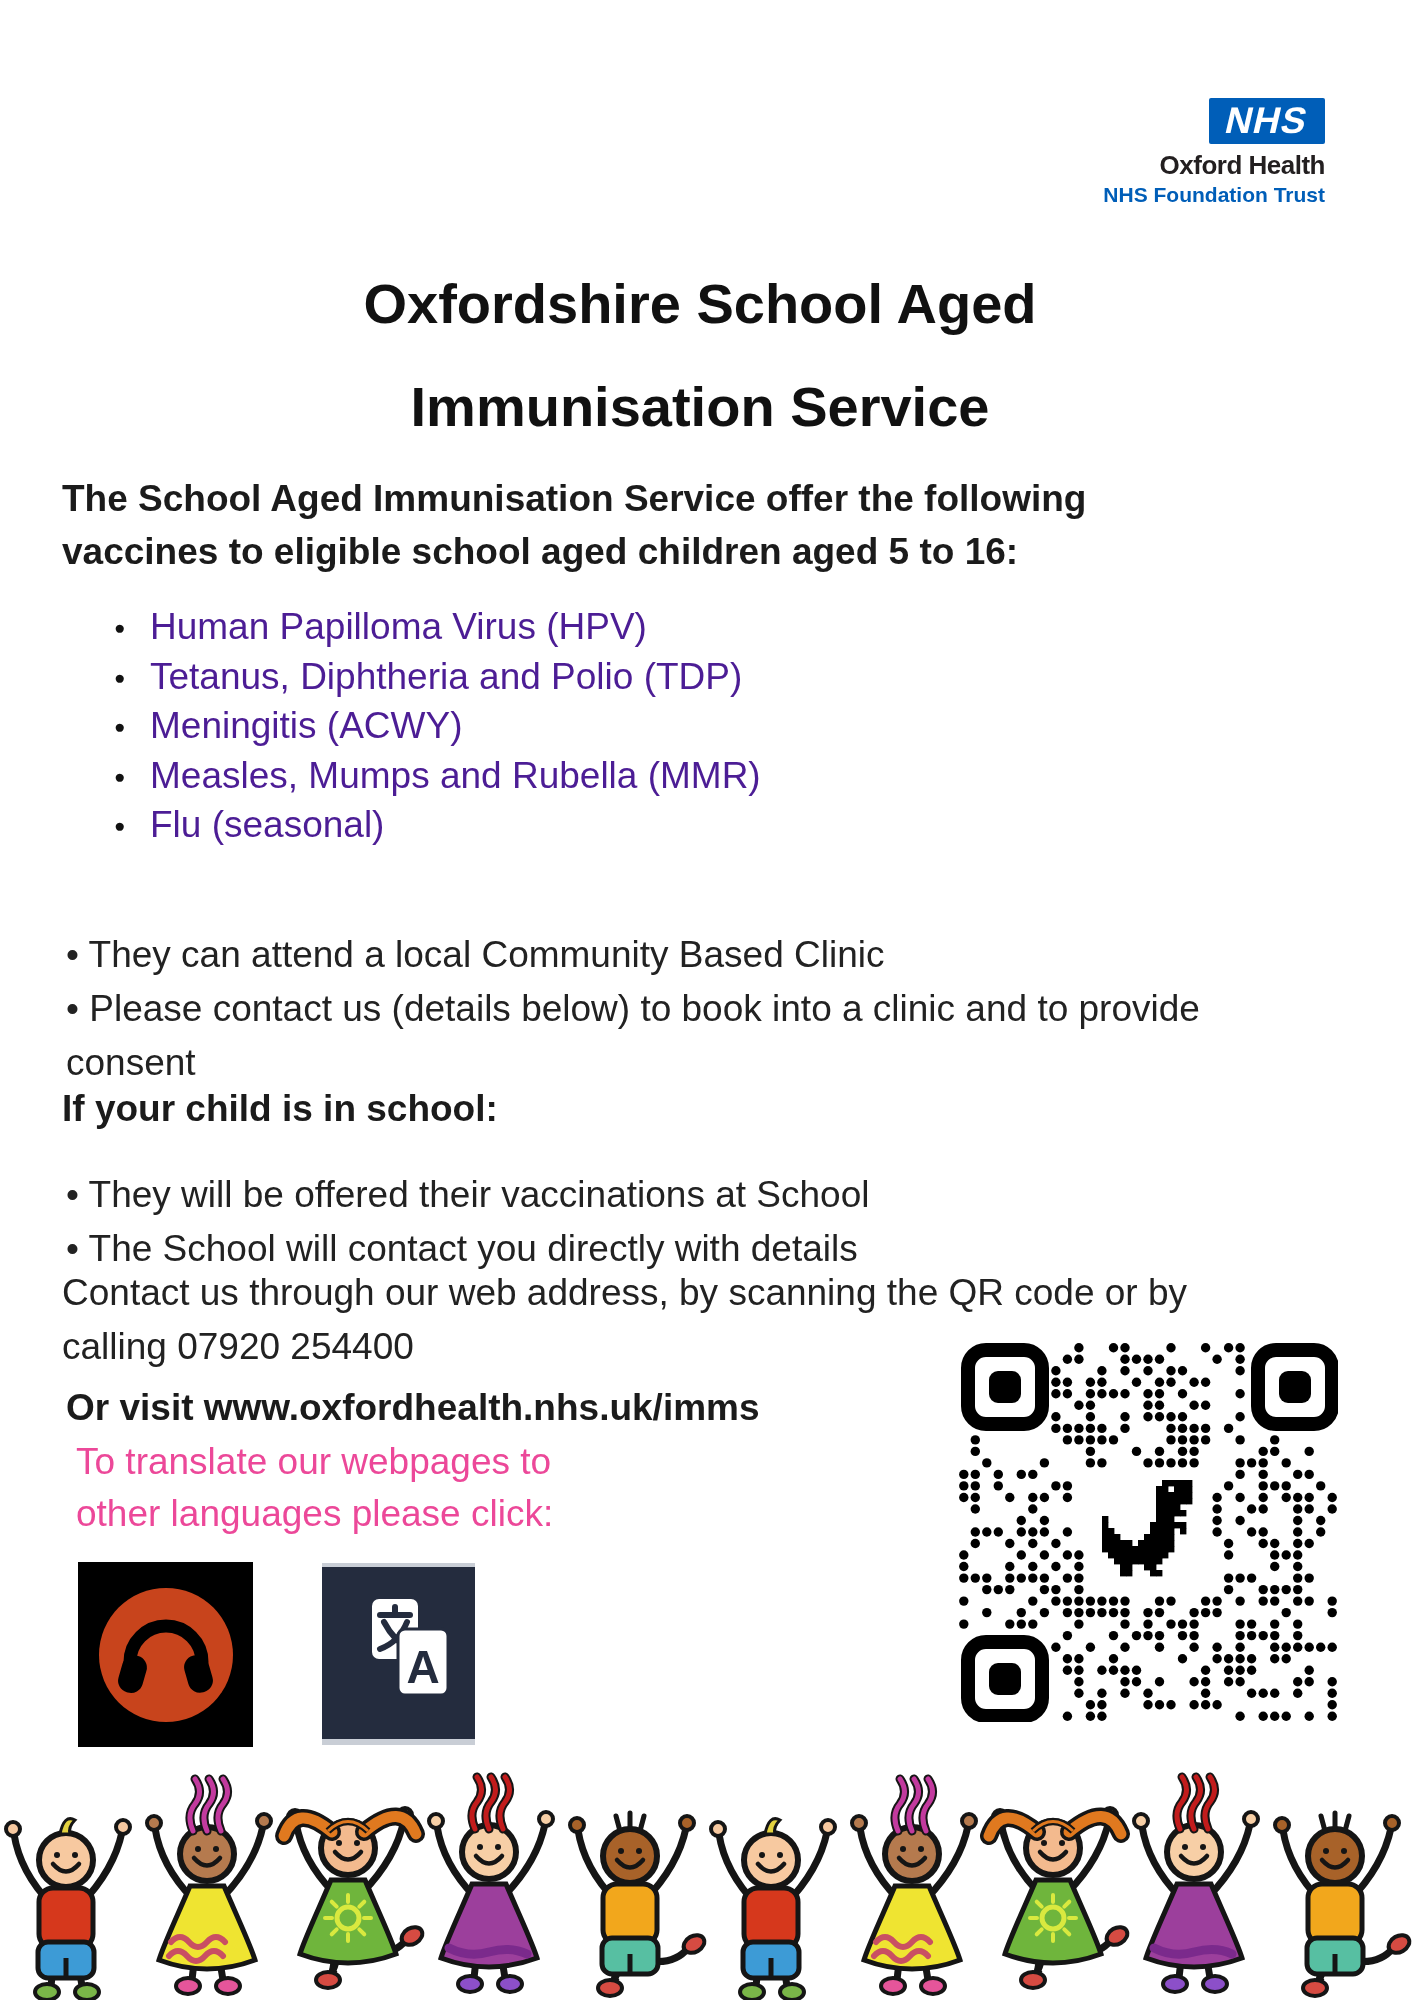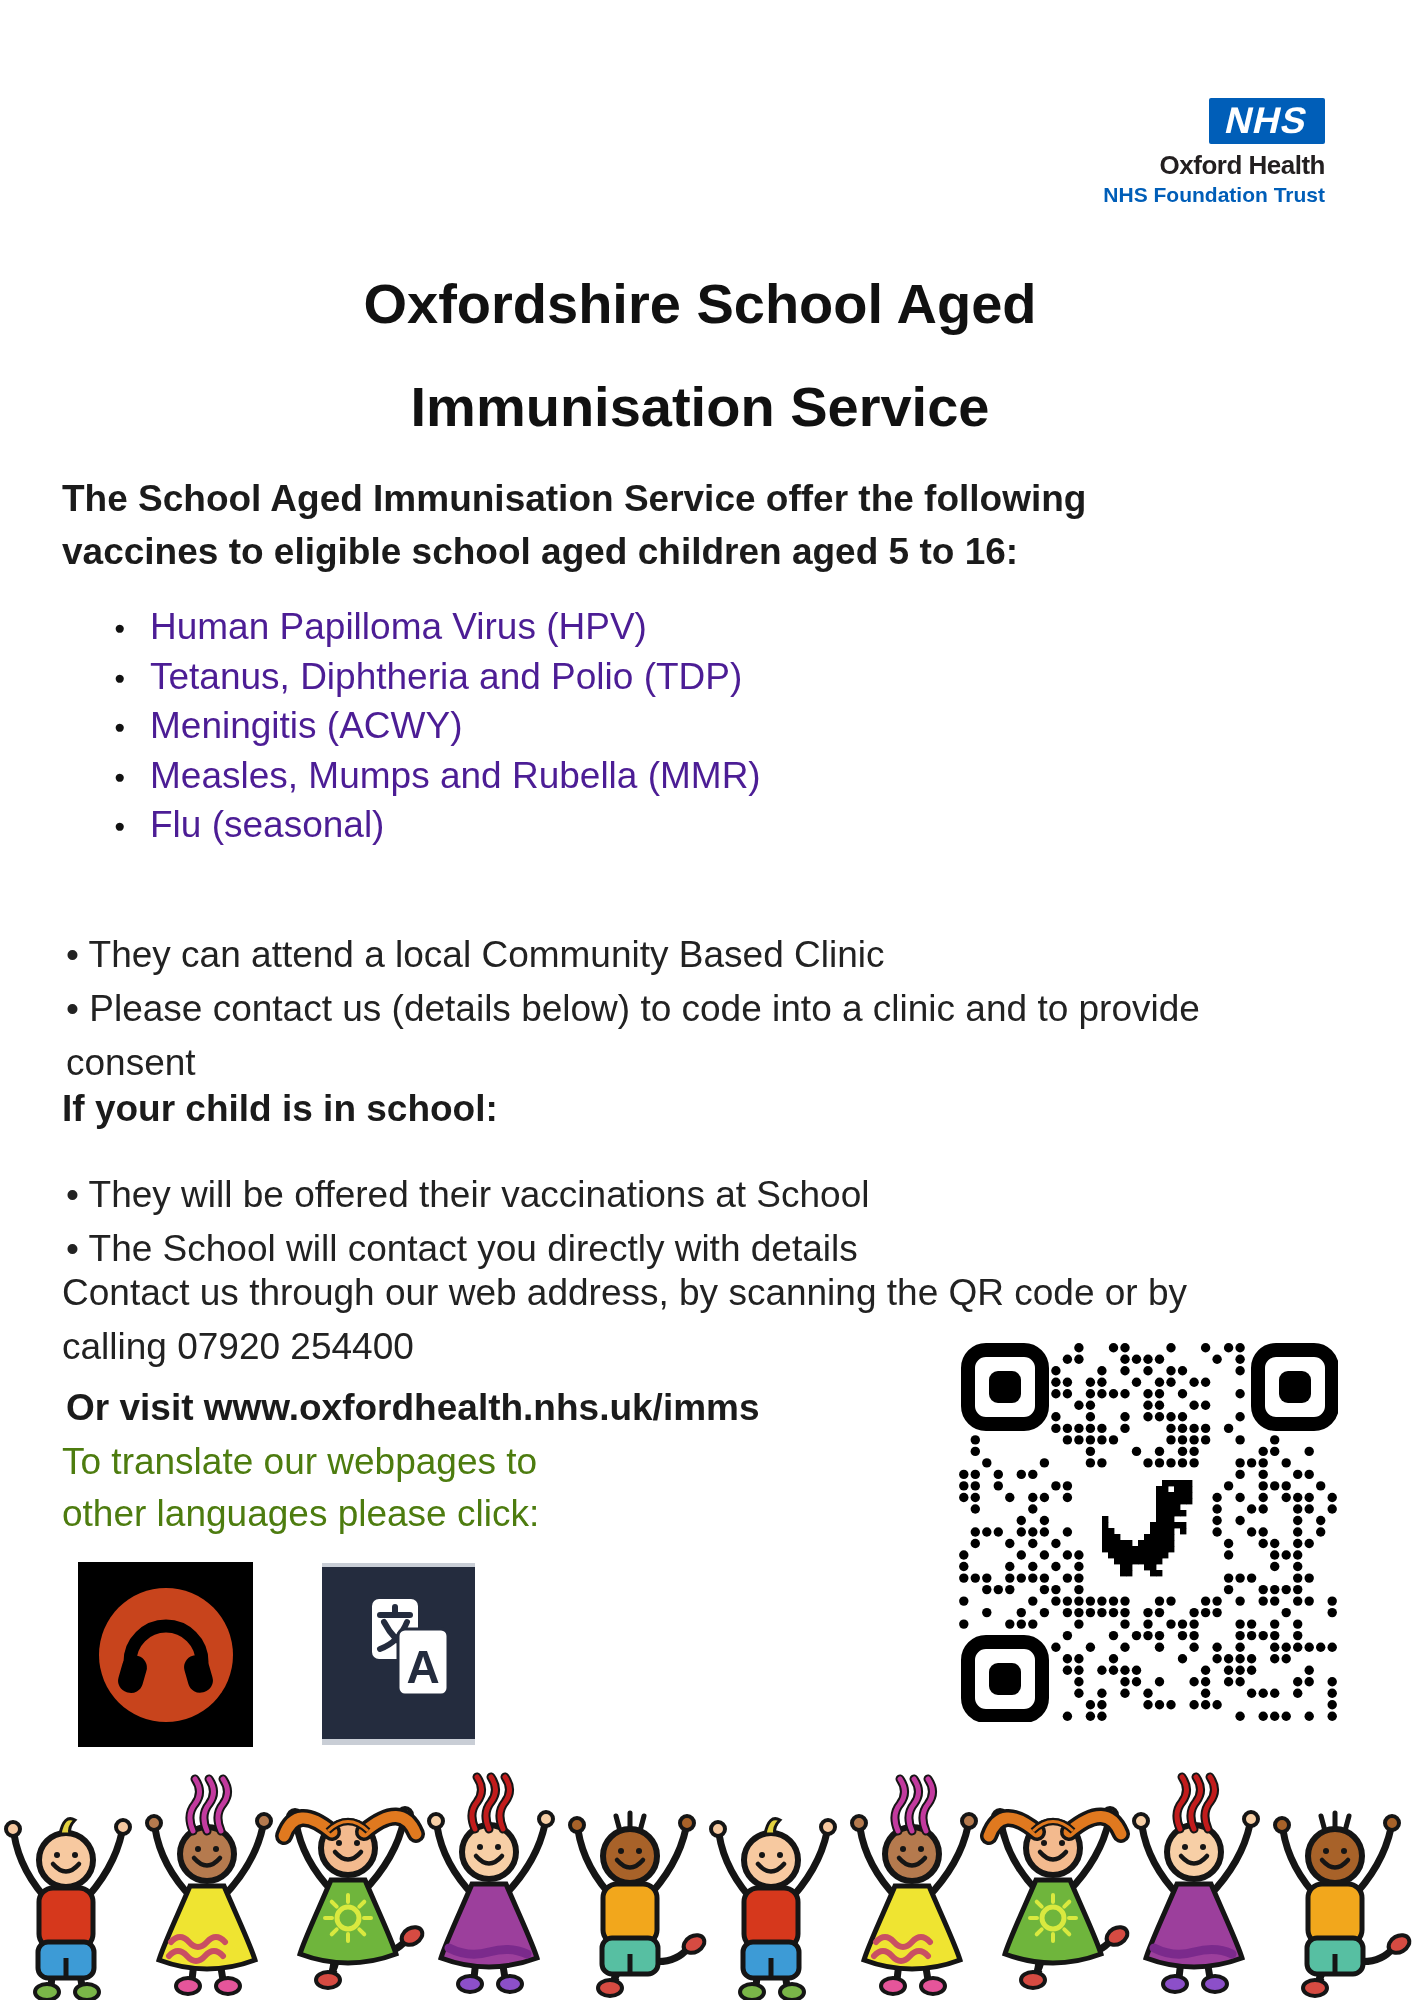--- a/index.html
+++ b/index.html
@@ -28,21 +28,21 @@
   ul.vaccines li{position:relative;padding-left:36px;font-size:37px;line-height:49.5px;color:#4c1d95;}
   ul.vaccines li::before{content:"●";position:absolute;left:0;top:1px;font-size:19px;color:#111;}
 
   .sec-heading{left:62px;width:1130px;font-size:37px;font-weight:700;line-height:46px;}
   ul.dashlist{left:62px;width:1140px;margin:4px;padding:0;list-style:none;}
   ul.dashlist li{font-size:37px;line-height:54px;color:#222;white-space:pre-line;}
   ul.dashlist li::before{content:"• ";}
 
   .contact{top:1266px;left:62px;width:1140px;font-size:37px;line-height:54px;color:#222;}
   .or-visit{top:1384px;left:66px;width:900px;font-size:37px;font-weight:700;line-height:48px;}
-  .translate-txt{top:1436px;left:62px;width:620px;font-size:37px;line-height:52px;color:#4d7c0f;}
+  .translate-txt{top:1436px;left:76px;width:620px;font-size:37px;line-height:52px;color:#ec4899;}
 
   
   .listen-icon-wrap{top:1562px;left:78px;width:175px;height:185px;background:#000;}
   .translate-icon-wrap{top:1563px;left:322px;width:153px;height:182px;background:#242c3e;
                        border-top:4px solid #c9ced6;border-bottom:6px solid #c9ced6;box-sizing:border-box;}
 
   
   .qr-wrap{top:1340px;left:958px;width:380px;height:382px;}
 
   
@@ -72,21 +72,21 @@
   <ul class="abs vaccines">
       <li>Human Papilloma Virus (HPV)</li>
       <li>Tetanus, Diphtheria and Polio (TDP)</li>
       <li>Meningitis (ACWY)</li>
       <li>Measles, Mumps and Rubella (MMR)</li>
       <li>Flu (seasonal)</li>
     </ul>
 
   <ul class="abs dashlist" style="top:924px;">
       <li>They can attend a local Community Based Clinic</li>
-      <li>Please contact us (details below) to code into a clinic and to provide
+      <li>Please contact us (details below) to book into a clinic and to provide
 consent</li>
     </ul>
 
   <div class="abs sec-heading" style="top:1086px;">If your child is in school:</div>
   <ul class="abs dashlist" style="top:1164px;">
       <li>They will be offered their vaccinations at School</li>
       <li>The School will contact you directly with details</li>
     </ul>
 
   <div class="abs contact pre">Contact us through our web address, by scanning the QR code or by

